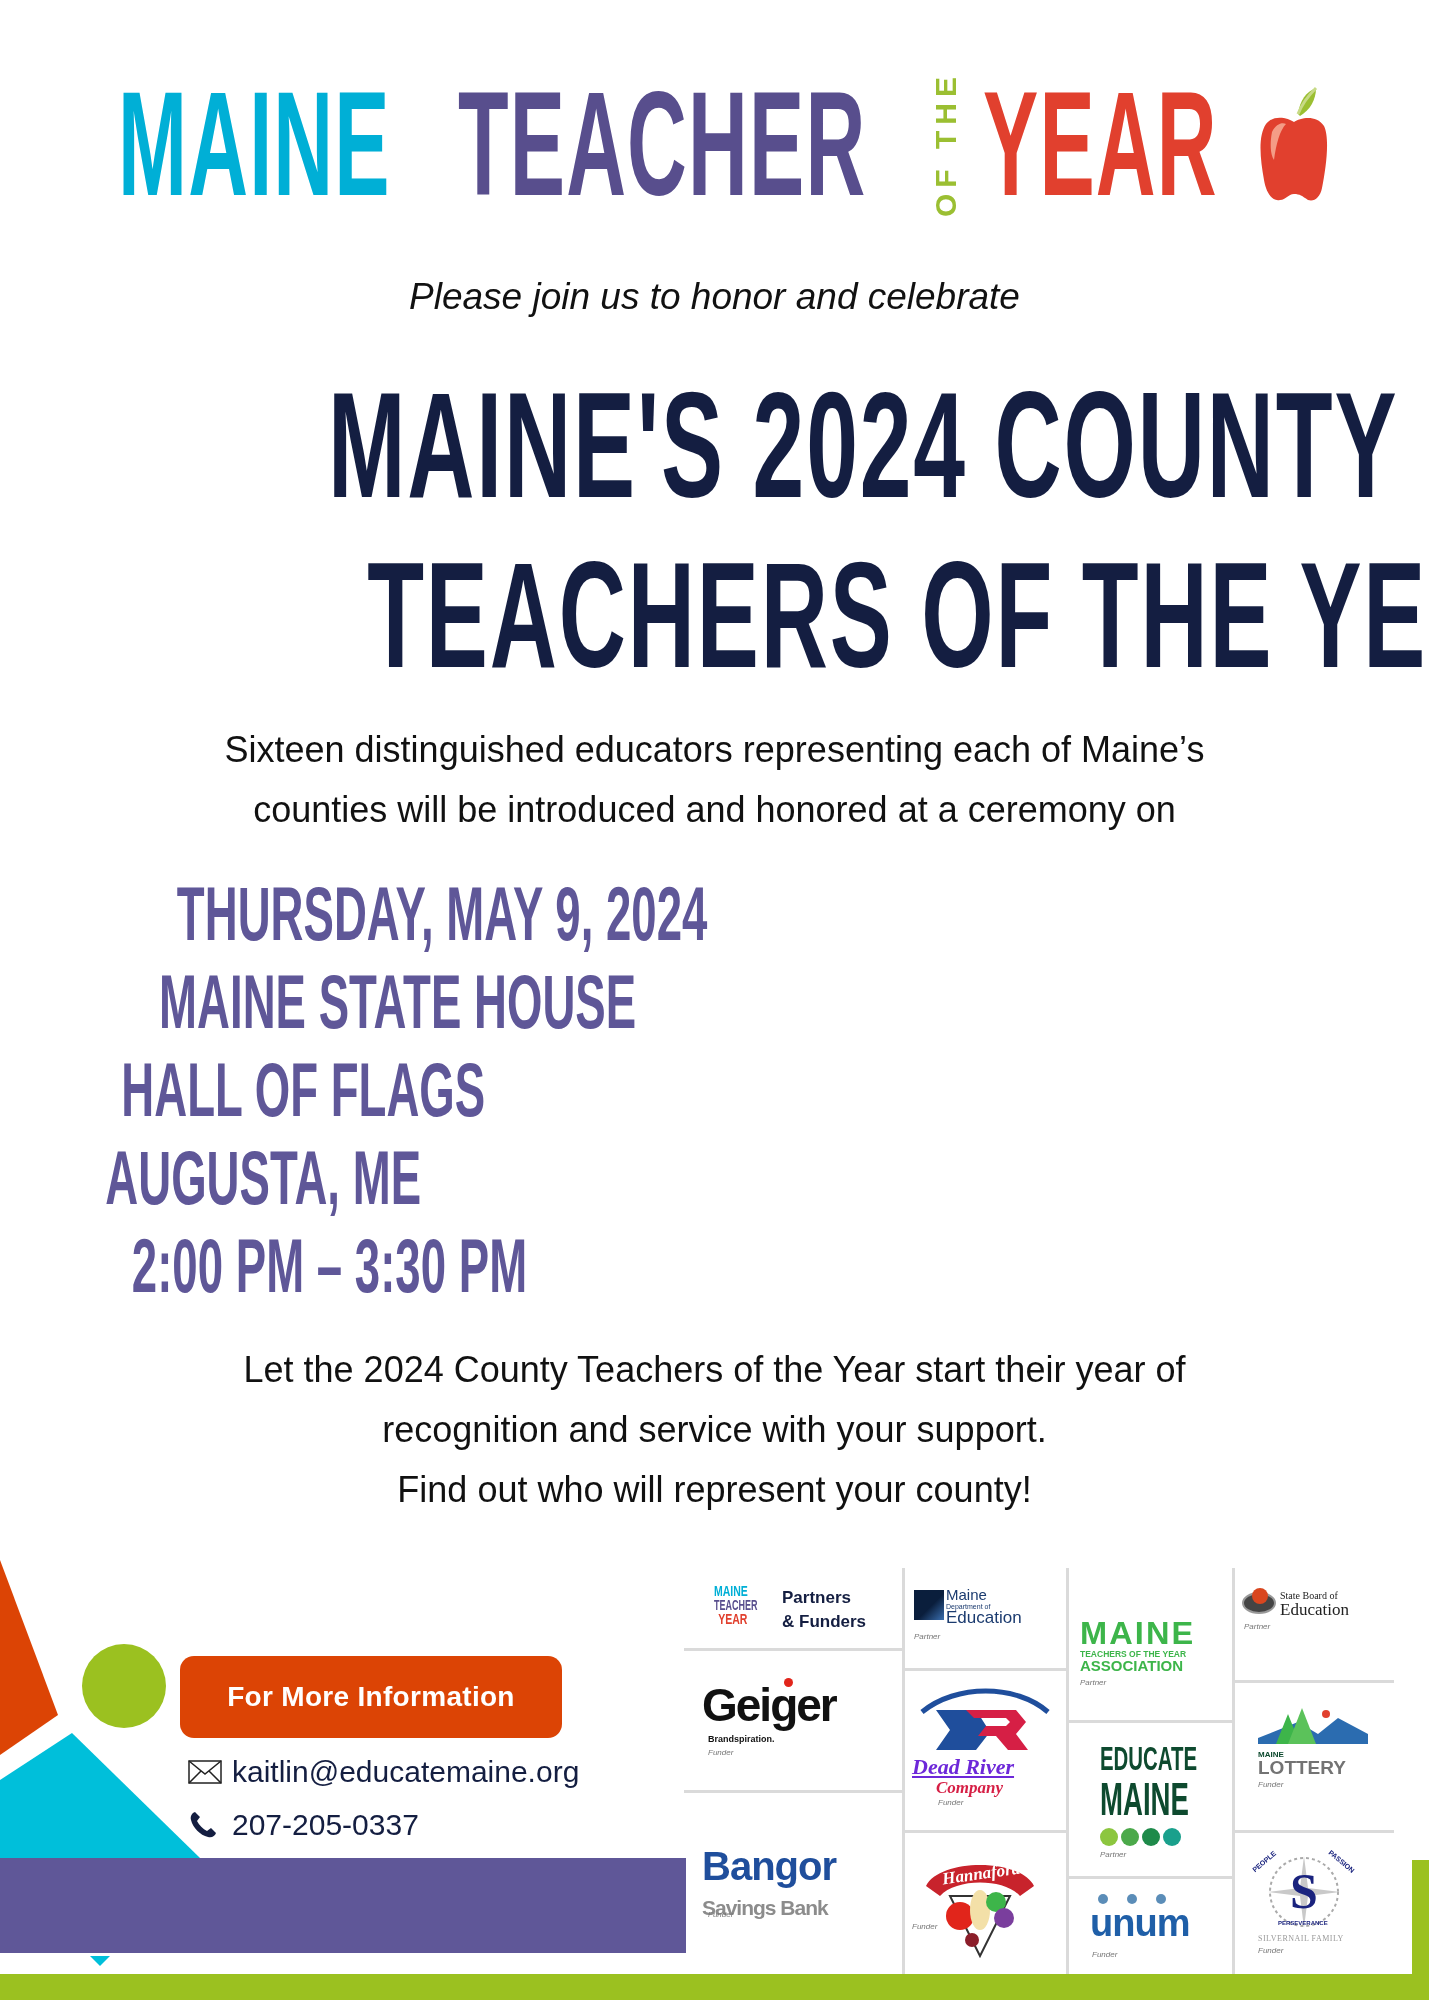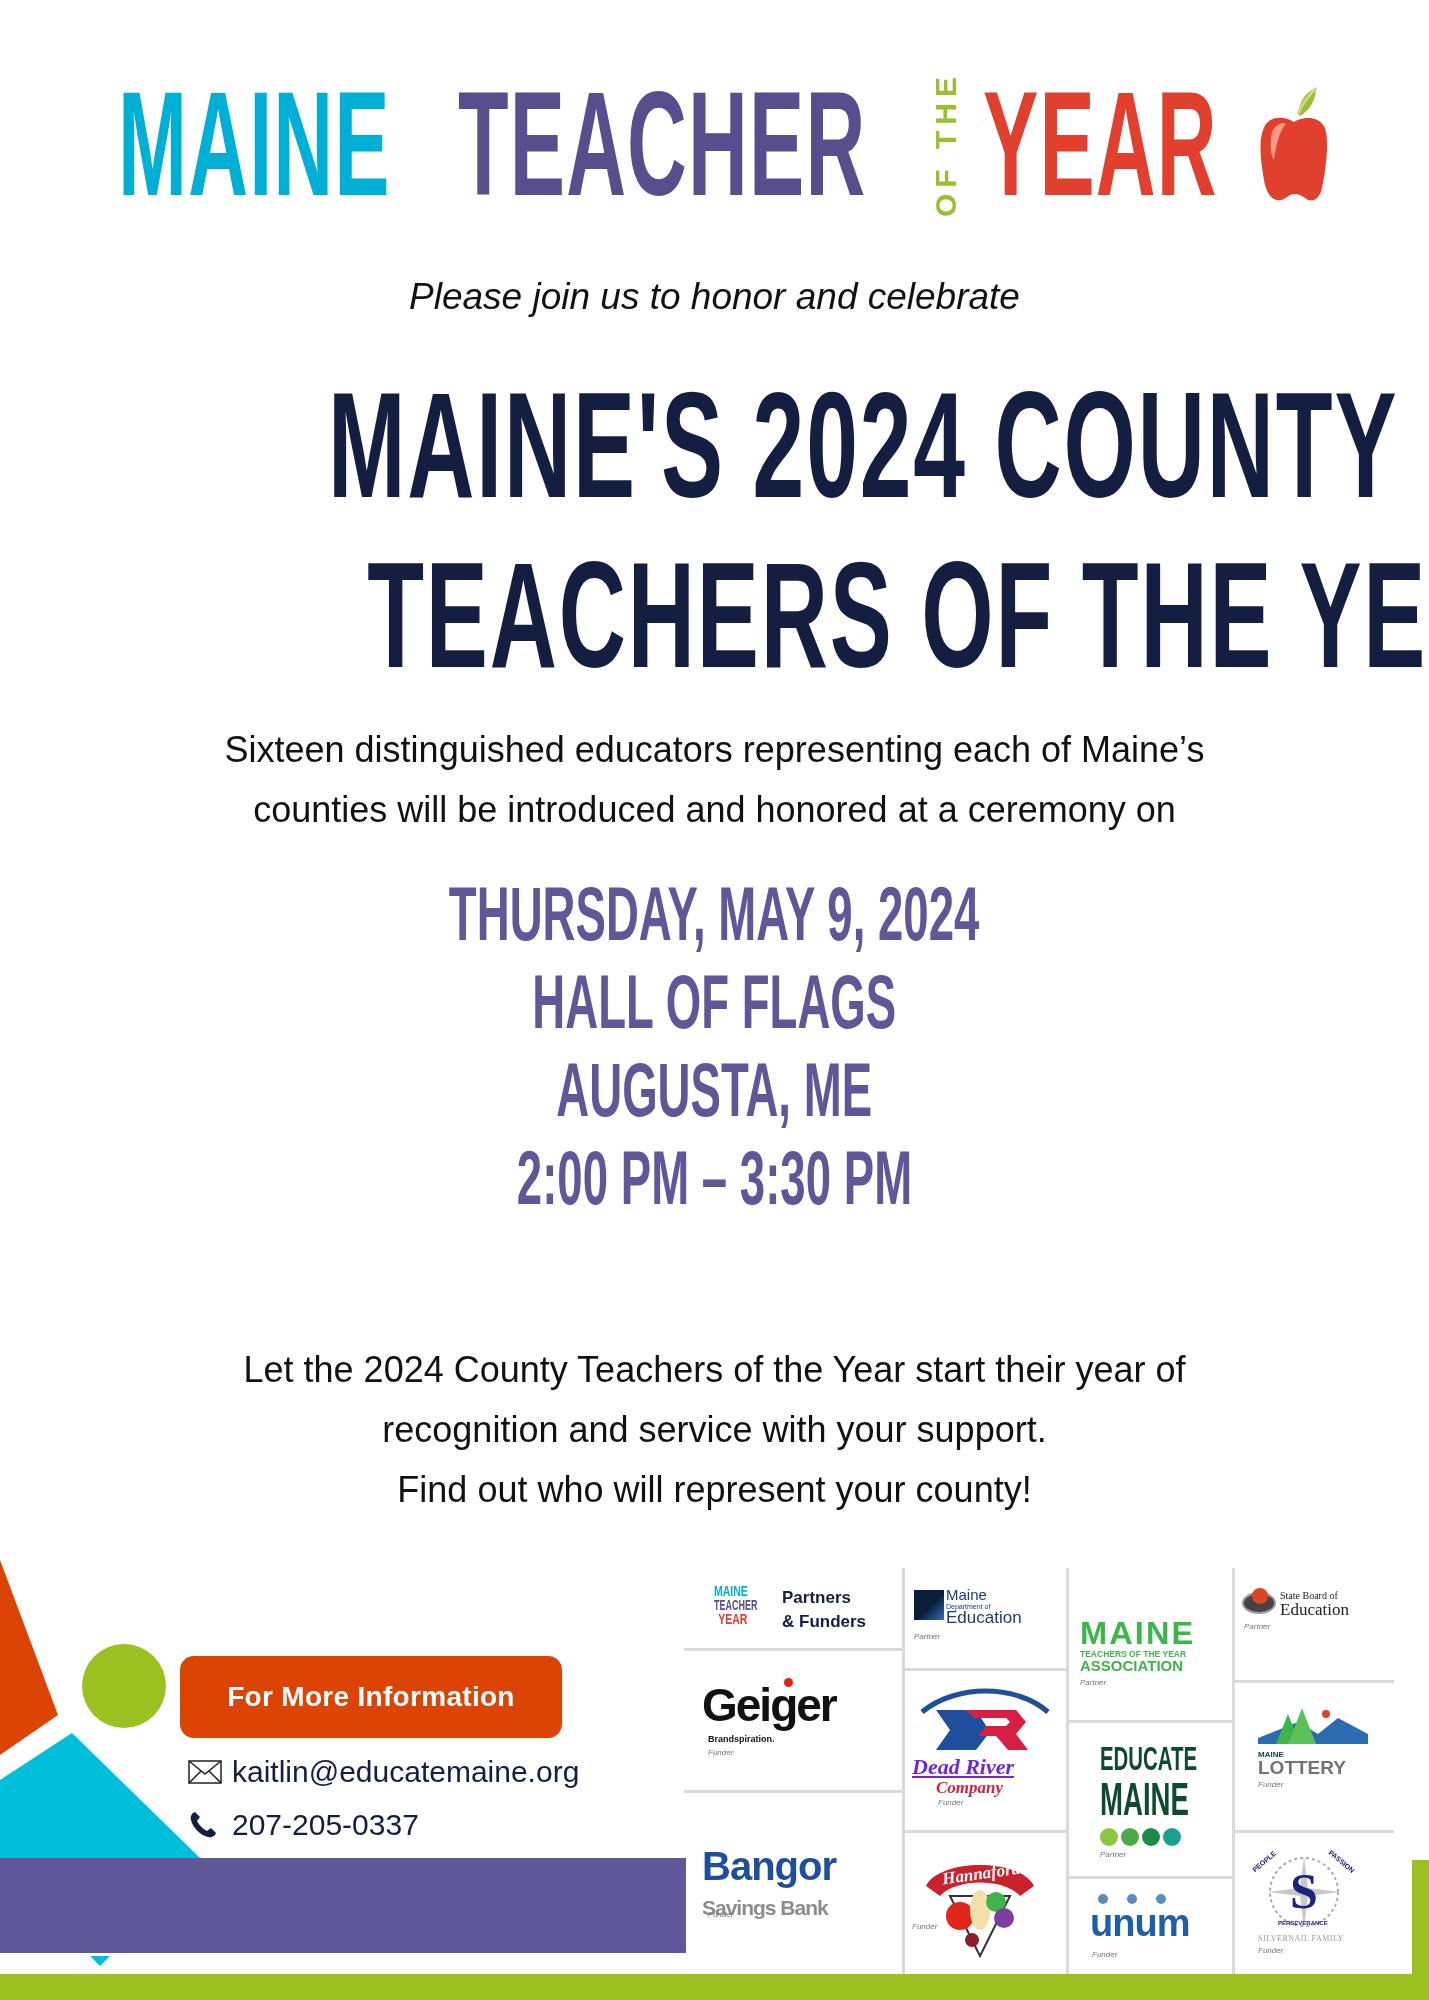--- a/index.html
+++ b/index.html
@@ -23,21 +23,21 @@
   .title { position: absolute; left: 0; width: 1429px; text-align: right; color: #141E41; font-weight: 700; font-size: 150px; line-height: 150px; }
   .title span { display: inline-block; transform: scaleX(0.62); transform-origin: center; white-space: nowrap; letter-spacing: 3px; }
   .title.t1 { top: 370px; }
   .title.t2 { top: 540px; }
 
   
   .desc { position: absolute; top: 720px; left: 0; width: 1429px; text-align: center; font-size: 36px; line-height: 60px; color: #111; }
   .desc div { display: block; }
 
   
-  .event { position: absolute; top: 870px; left: 0; width: 1429px; text-align: center; color: #5F5798; font-weight: 700; font-size: 76px; line-height: 88px; }
+  .event { position: absolute; top: 870px; left: 0; width: 1429px; color: #5F5798; font-weight: 700; font-size: 76px; line-height: 88px; }
   .event div { display: block; }
   .event span { display: inline-block; transform: scaleX(0.6); transform-origin: center; white-space: nowrap; }
 
   
   .cta { position: absolute; top: 1340px; left: 0; width: 1429px; text-align: center; font-size: 36px; line-height: 60px; color: #111; }
   .cta div { display: block; }
 
   
   .decor { position: absolute; left: 0; top: 1540px; width: 700px; height: 460px; }
   .green-bar { position: absolute; left: 0; top: 1974px; width: 1429px; height: 26px; background: #9BC120; }
@@ -84,20 +84,21 @@
 <div class="title t1"><span>MAINE'S 2024 COUNTY</span></div>
 <div class="title t2"><span>TEACHERS OF THE YEAR</span></div>
 
 <div class="desc">
   <div>Sixteen distinguished educators representing each of Maine’s</div>
   <div>counties will be introduced and honored at a ceremony on</div>
 </div>
 
 <div class="event">
   <div><span>THURSDAY, MAY 9, 2024</span></div>
+  <div><span>MAINE STATE HOUSE</span></div>
   <div><span>HALL OF FLAGS</span></div>
   <div><span>AUGUSTA, ME</span></div>
   <div><span>2:00 PM – 3:30 PM</span></div>
 </div>
 
 <div class="cta">
   <div>Let the 2024 County Teachers of the Year start their year of</div>
   <div>recognition and service with your support.</div>
   <div>Find out who will represent your county!</div>
 </div>

